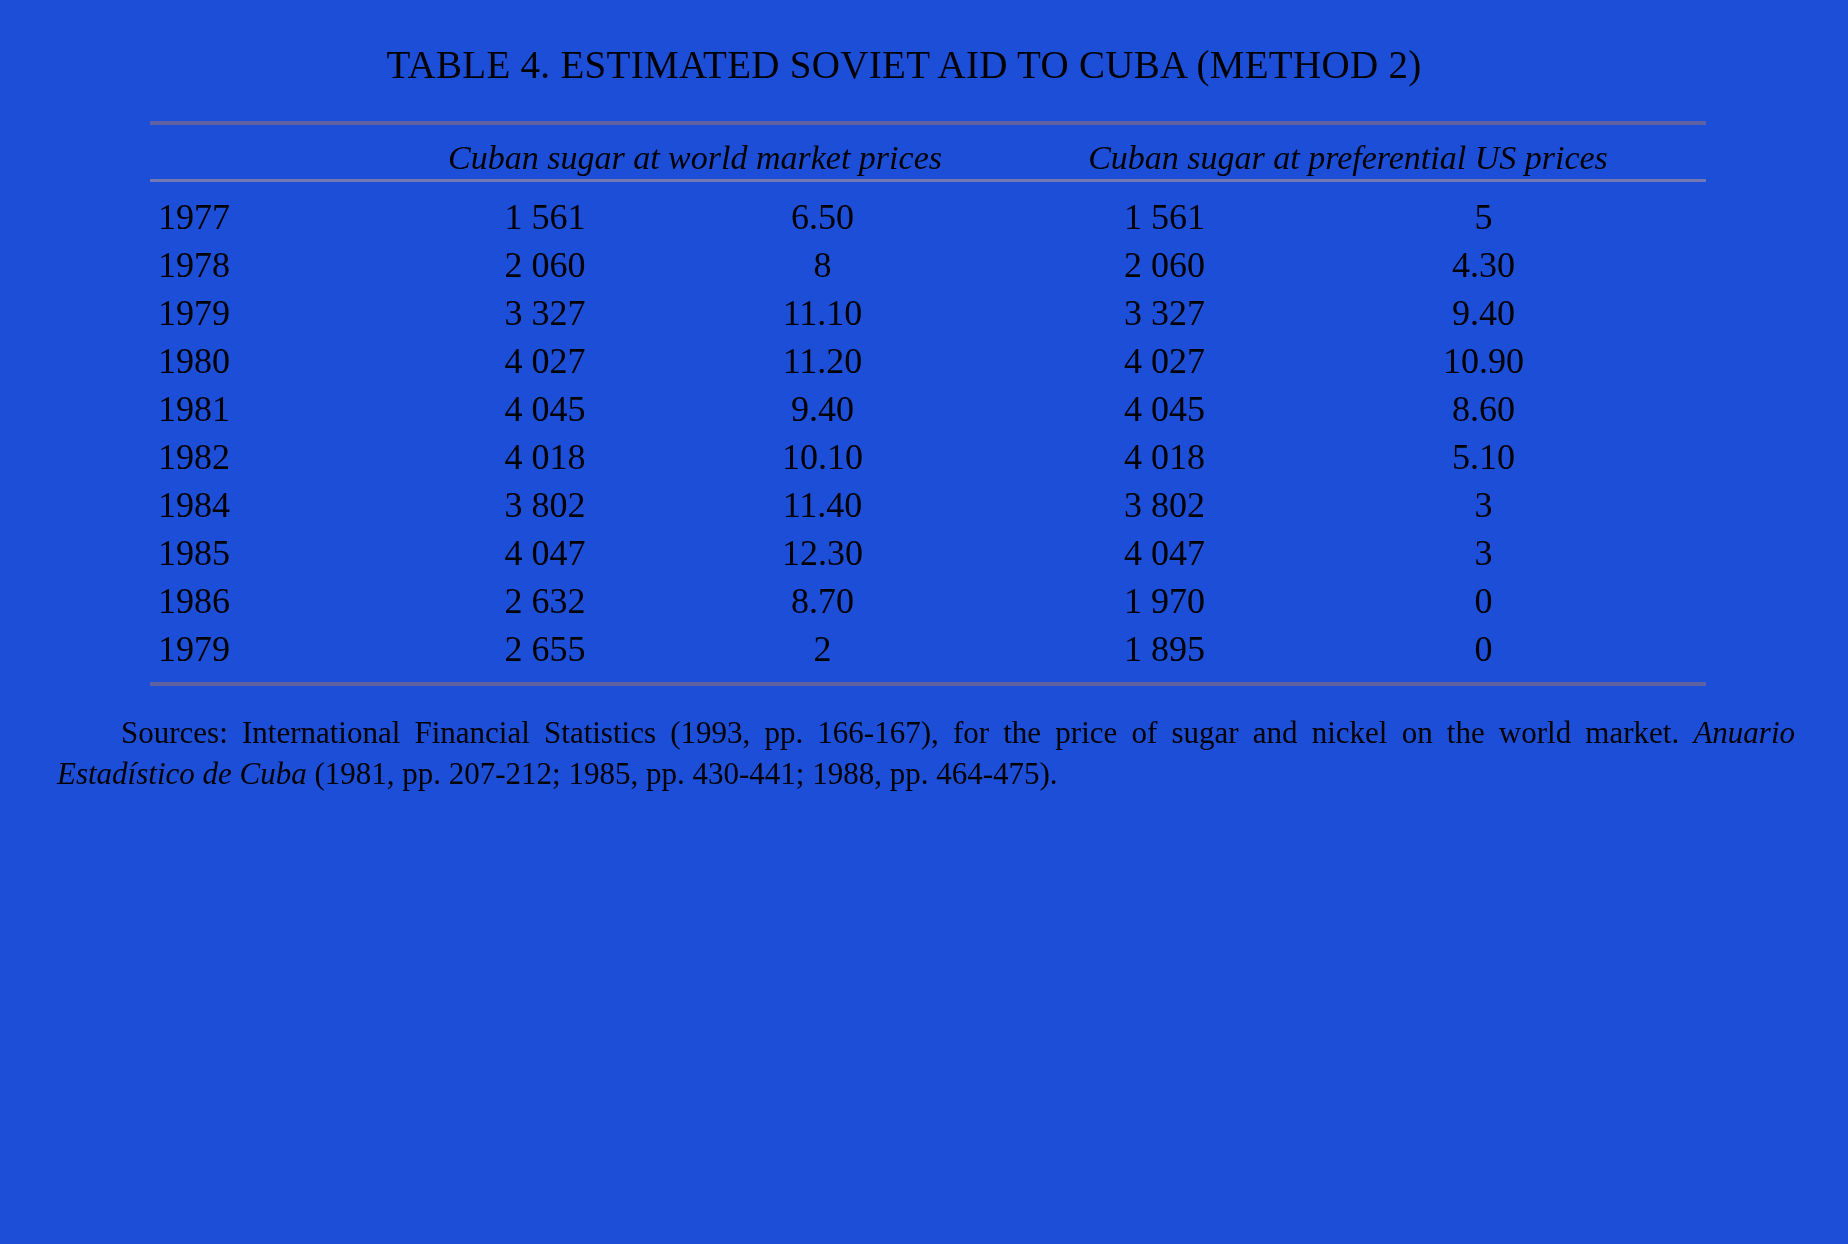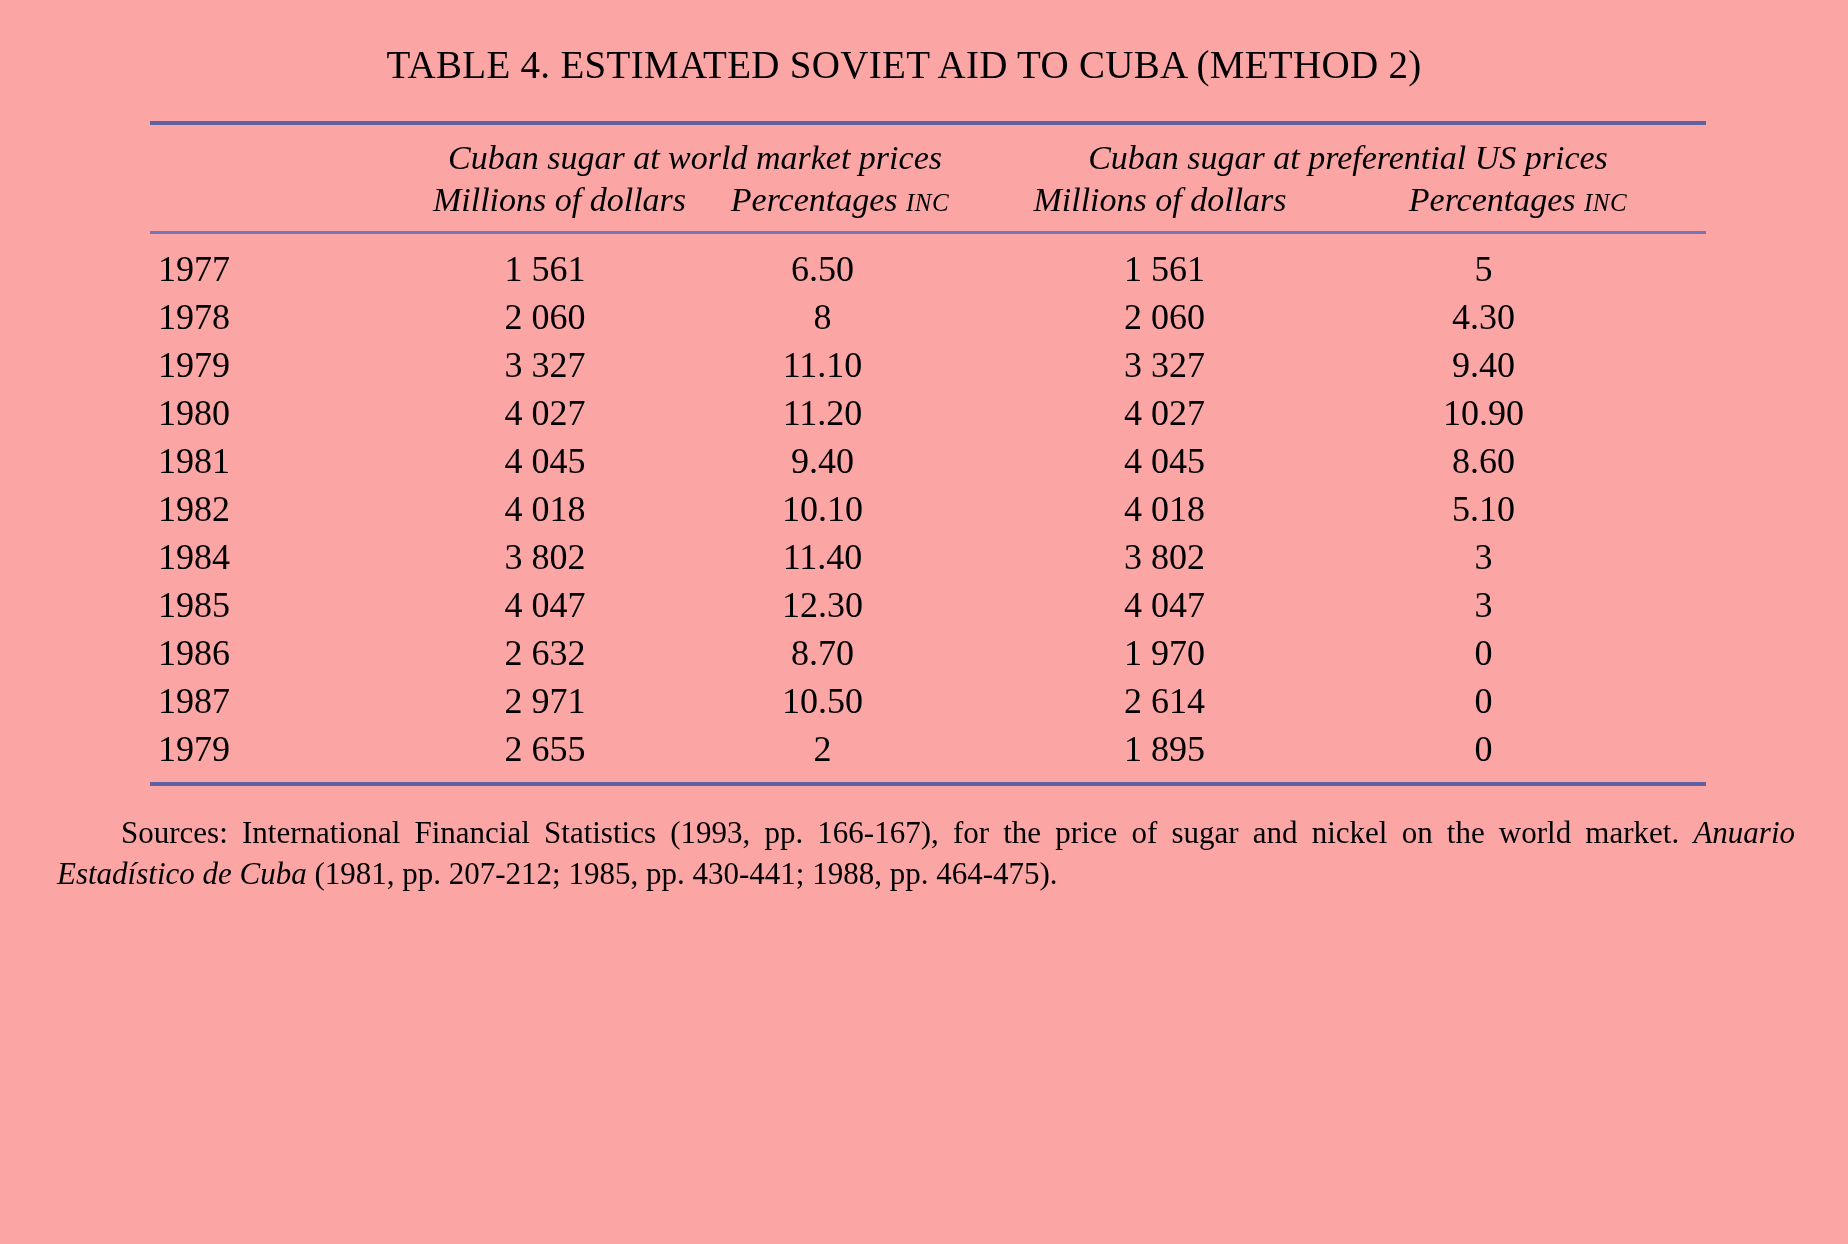--- a/index.html
+++ b/index.html
@@ -11,21 +11,21 @@
     width: 1848px;
     height: 1244px;
     font-family: "Liberation Serif", "DejaVu Serif", serif;
     color: #000000;
     overflow: hidden;
   }
   .page {
     position: relative;
     width: 1848px;
     height: 1244px;
-    background: #fca5a5;
+    background: #1d4ed8;
     box-sizing: border-box;
   }
 
   
   .table-title {
     text-align: center;
     font-size: 39px;
     letter-spacing: 0.3px;
     padding-top: 44px;
     padding-right: 40px;
@@ -137,27 +137,20 @@
 
     <thead>
       <tr class="rule-top">
         <td colspan="5"></td>
       </tr>
       <tr class="grp-head">
         <td></td>
         <td colspan="2">Cuban sugar at world market prices</td>
         <td colspan="2">Cuban sugar at preferential US prices</td>
       </tr>
-      <tr class="sub-head">
-        <td></td>
-        <td class="lbl-ml">Millions of dollars</td>
-        <td><span>Percentages</span> <span class="sc">INC</span></td>
-        <td>Millions of dollars</td>
-        <td><span>Percentages</span> <span class="sc">INC</span></td>
-      </tr>
       <tr class="rule-mid">
         <td colspan="5"></td>
       </tr>
     </thead>
 
     <tbody class="body-rows" id="table-body">
         <tr>
           <td class="year">1977</td>
           <td class="num">1 561</td>
           <td class="pct">6.50</td>
@@ -214,27 +207,20 @@
           <td class="pct2">3</td>
         </tr>
         <tr>
           <td class="year">1986</td>
           <td class="num">2 632</td>
           <td class="pct">8.70</td>
           <td class="num2">1 970</td>
           <td class="pct2">0</td>
         </tr>
         <tr>
-          <td class="year">1987</td>
-          <td class="num">2 971</td>
-          <td class="pct">10.50</td>
-          <td class="num2">2 614</td>
-          <td class="pct2">0</td>
-        </tr>
-        <tr>
           <td class="year">1979</td>
           <td class="num">2 655</td>
           <td class="pct">2</td>
           <td class="num2">1 895</td>
           <td class="pct2">0</td>
         </tr>
       </tbody>
 
     <tfoot>
       <tr class="rule-bottom">

